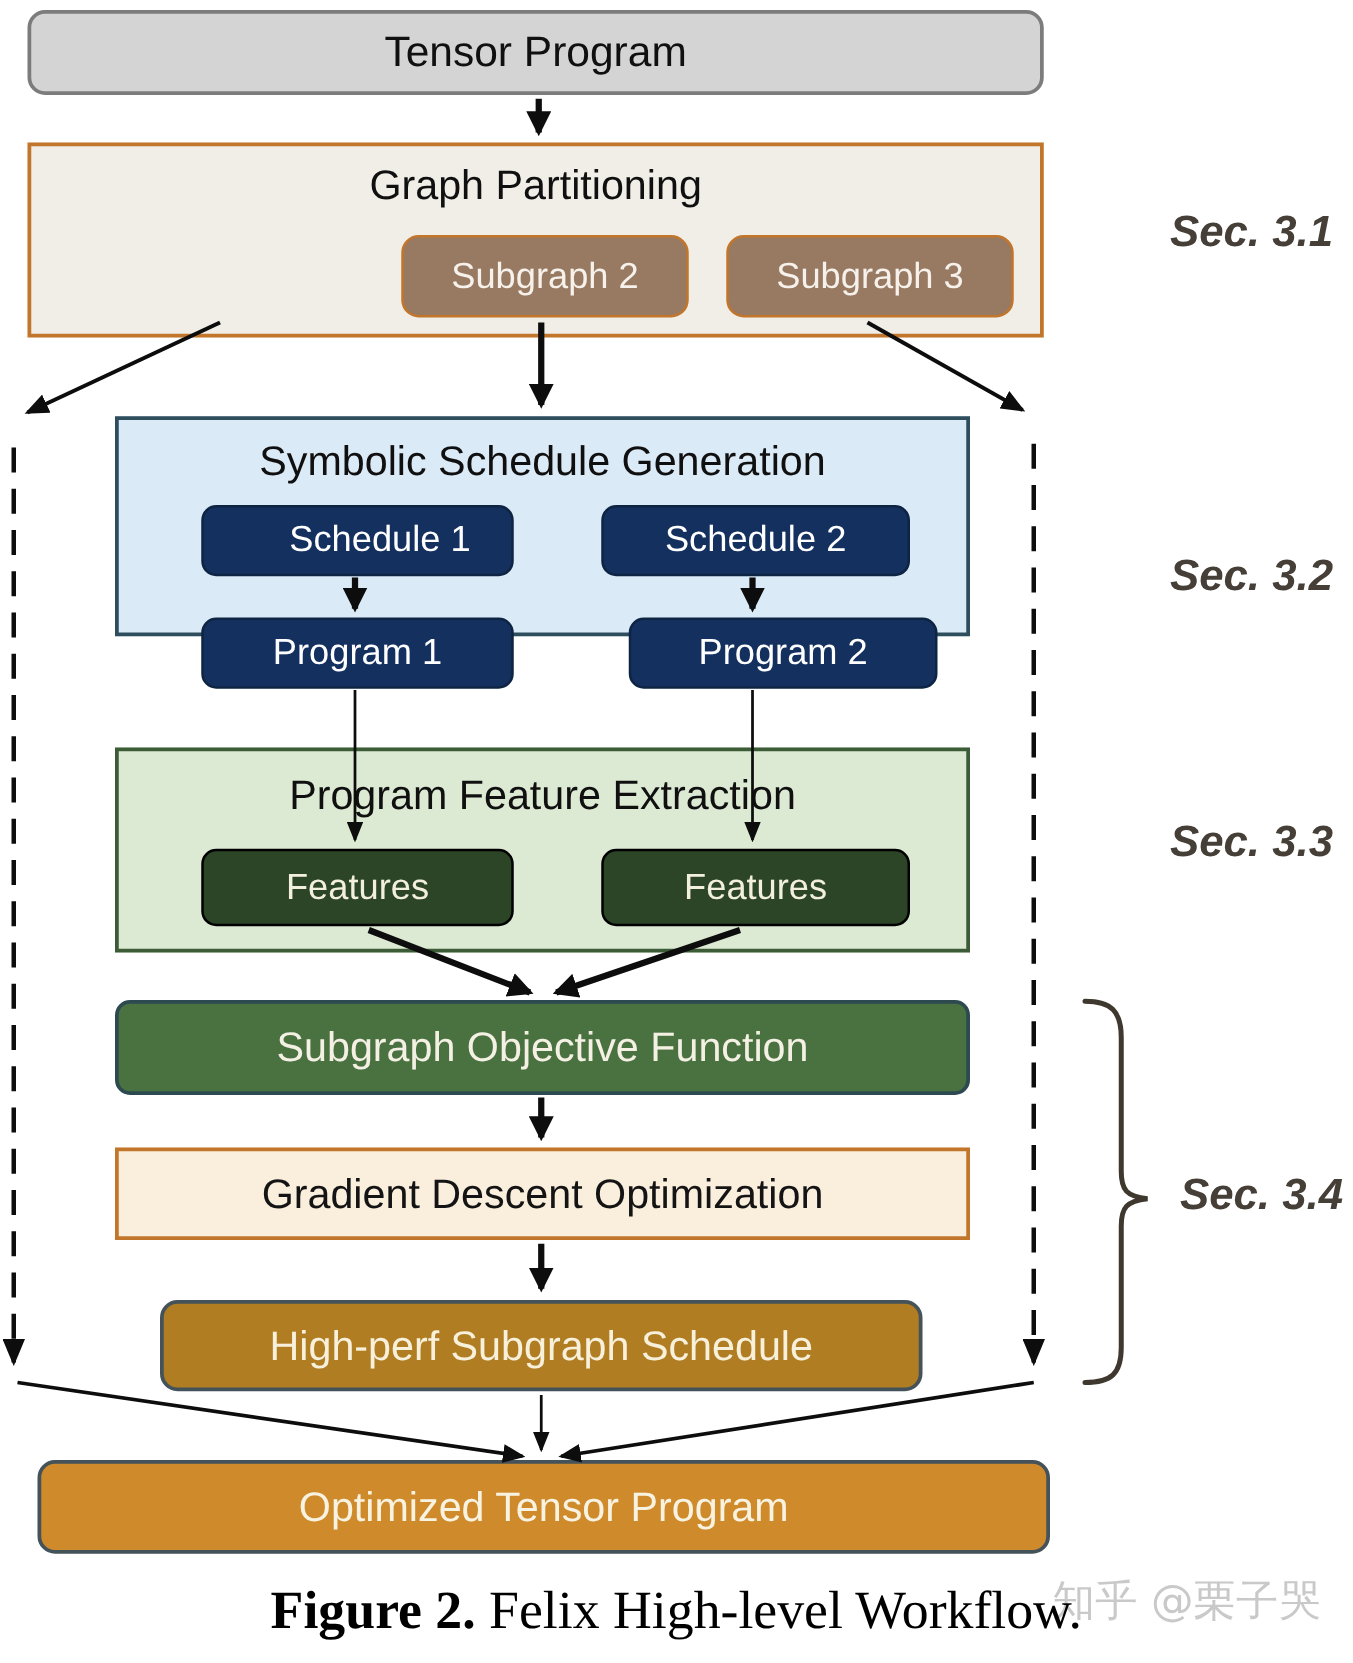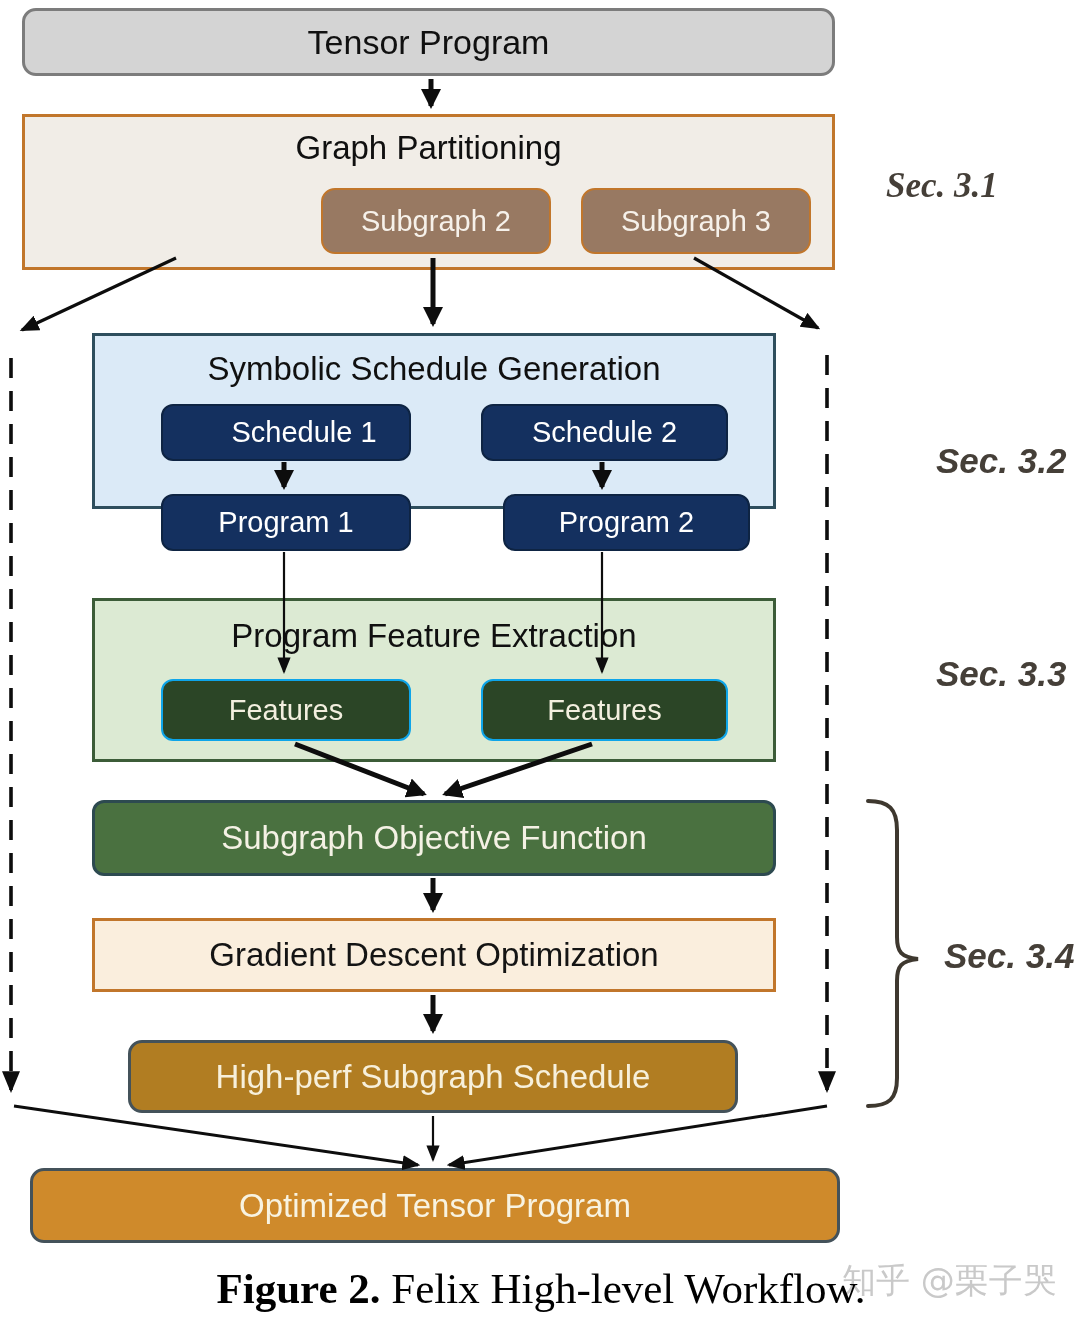--- a/index.html
+++ b/index.html
@@ -38,21 +38,21 @@
   .sched1{left:66px;top:68px;width:250px;padding-left:36px;}
   .sched2{left:386px;top:68px;width:247px;}
   .prog1{left:66px;top:158px;width:250px;}
   .prog2{left:408px;top:158px;width:247px;}
 
   
   .featbox{left:92px;top:598px;width:684px;height:164px;
     background:var(--lightgreen,#dcead3);border:3px solid var(--green-border,#3c5c38);}
   .feat-title{position:absolute;left:0;right:0;top:16px;text-align:center;
     font-size:33px;color:#101010;}
-  .green-chip{background:var(--darkgreen,#2b4526);border:2px solid #0ea5e9;
+  .green-chip{background:var(--darkgreen,#2b4526);border:2px solid #000000;
     border-radius:12px;color:#f3efdf;height:62px;top:78px;}
   .feat1{left:66px;width:250px;}
   .feat2{left:386px;width:247px;}
 
   
   .sof{left:92px;top:800px;width:684px;height:76px;border-radius:12px;
     background:var(--sof-green,#4a7140);border:3px solid #2d4a50;
     color:#f4f1e4;font-size:33px;}
   .gdo{left:92px;top:918px;width:684px;height:74px;
     background:var(--cream,#faeedd);border:3px solid var(--orange-border,#c1762b);
@@ -60,21 +60,21 @@
   .hps{left:128px;top:1040px;width:610px;height:73px;border-radius:14px;
     background:var(--gold,#b17d22);border:3px solid #44525a;
     color:#f7f0db;font-size:33px;}
   .otp{left:30px;top:1168px;width:810px;height:75px;border-radius:14px;
     background:var(--orange,#cf8a2b);border:3px solid #44525a;
     color:#f8f3e1;font-size:33px;}
 
   
   .sec{position:absolute;font-style:italic;font-weight:600;font-size:35px;
     color:var(--label,#453f38);white-space:nowrap;}
-  .sec1{left:886px;top:166px;font-family:Liberation Serif, serif;}
+  .sec1{left:936px;top:166px;}
   .sec2{left:936px;top:441px;}
   .sec3{left:936px;top:654px;}
   .sec4{left:944px;top:936px;}
 
   
   #arrows{position:absolute;left:0;top:0;width:1082px;height:1330px;
     z-index:6;pointer-events:none;}
 
   
   .caption{position:absolute;left:0;right:0;top:1264px;text-align:center;

